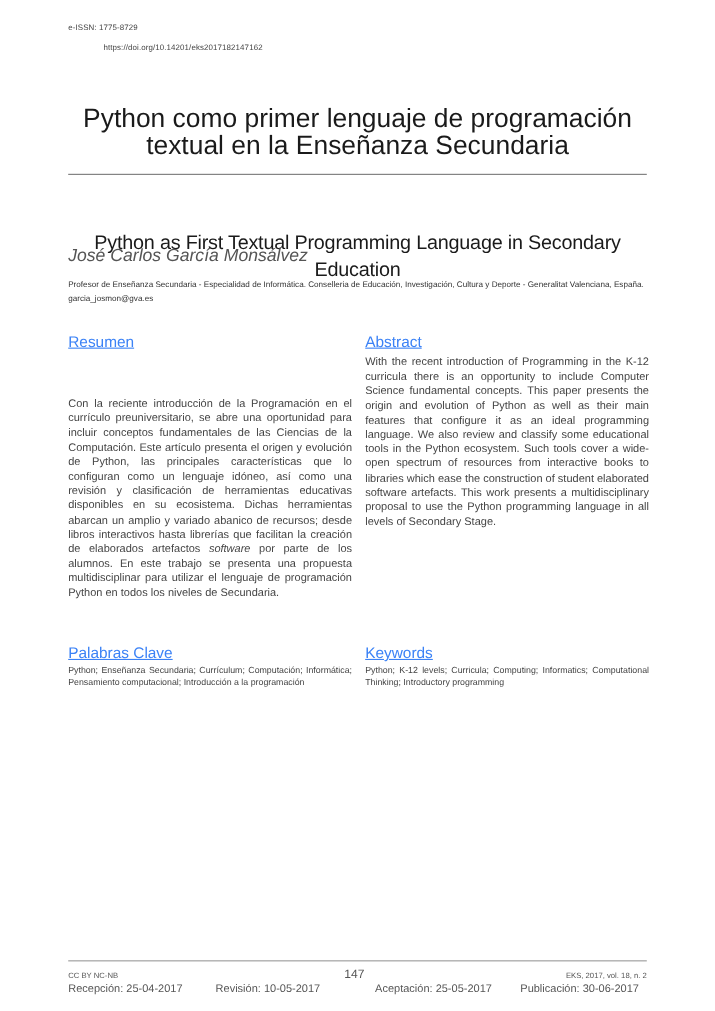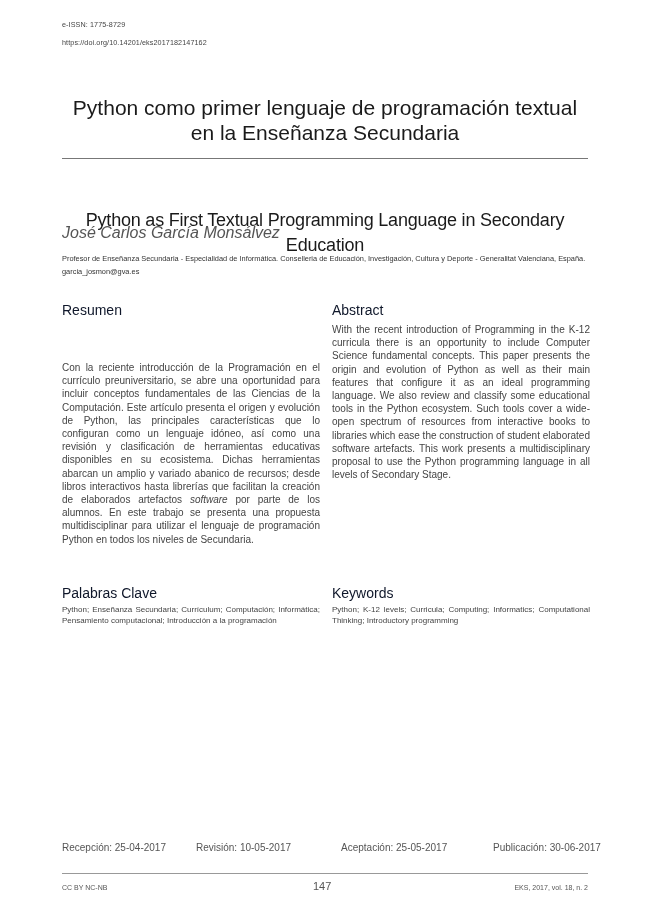--- a/index.html
+++ b/index.html
@@ -1,49 +1,49 @@
 <!DOCTYPE html>
 <html><head>
 <meta charset="utf-8">
 <style>
   html, body { margin: 0; padding: 0; background: #ffffff; }
   body { width: 650px; height: 919px; position: relative; overflow: hidden;
          font-family: "Liberation Sans", sans-serif; color: #222; }
   .abs { position: absolute; }
   .meta { left: 62px; font-size: 7.2px; color: #444; letter-spacing: 0.1px; }
   #issn { top: 20px; }
-  #doi { top: 38px; }
+  #doi { top: 38px; margin-left: 32px; }
   .title { left: 62px; width: 526px; text-align: center; color: #1a1a1a; }
-  #title-es { top: 95px; font-size: 21px; line-height: 25px; }
+  #title-es { top: 95px; font-size: 24px; line-height: 25px; }
   #title-en { top: 178px; font-size: 18px; line-height: 25px; letter-spacing: -0.2px; margin-top: 30px; }
   .rule { left: 62px; width: 526px; height: 1px; background: #777; }
   #rule-top { top: 158px; }
   #rule-bottom { top: 873px; background: #999; }
   #author { top: 224px; left: 62px; font-size: 16px; color: #555; font-style: italic; }
   #affiliation { top: 252px; left: 62px; width: 528px; font-size: 7.4px; line-height: 13px; color: #333; }
   .col { width: 258px; }
   .col-left { left: 62px; }
   .col-right { left: 332px; }
-  .h2 { font-size: 14px; color: #0f172a; }
+  .h2 { font-size: 14px; color: #3b82f6; text-decoration: underline; }
   .body-text { font-size: 10px; line-height: 13.2px; color: #444; text-align: justify; }
   .body-text em { font-style: italic; }
   .kw-text { font-size: 8px; line-height: 10.5px; color: #444; text-align: justify; }
   #resumen-h { top: 302px; }
   #abstract-h { top: 302px; }
   #resumen-p { top: 323px; margin-top: 38px; }
   #abstract-p { top: 323px; }
   #palabras-h { top: 585px; }
   #keywords-h { top: 585px; }
   #palabras-p { top: 605px; }
   #keywords-p { top: 605px; }
-  .dates { top: 842px; font-size: 10px; color: #555; }
+  .dates { top: 894px; font-size: 10px; color: #555; }
   #date-recep { left: 62px; }
   #date-rev { left: 196px; }
   #date-acep { left: 341px; text-align: right; }
-  #date-pub { left: 473px; margin-left: 20px; }
+  #date-pub { left: 473px; }
   .foot { top: 884px; font-size: 7px; color: #555; }
   #license { left: 62px; }
   #pagenum { left: 313px; top: 880px; font-size: 11px; color: #555; }
   #journal { right: 62px; }
 </style>
 </head>
 <body>
 
 <div class="abs meta" id="issn">e-ISSN: 1775-8729</div>
 <div class="abs meta" id="doi">https://doi.org/10.14201/eks2017182147162</div>

